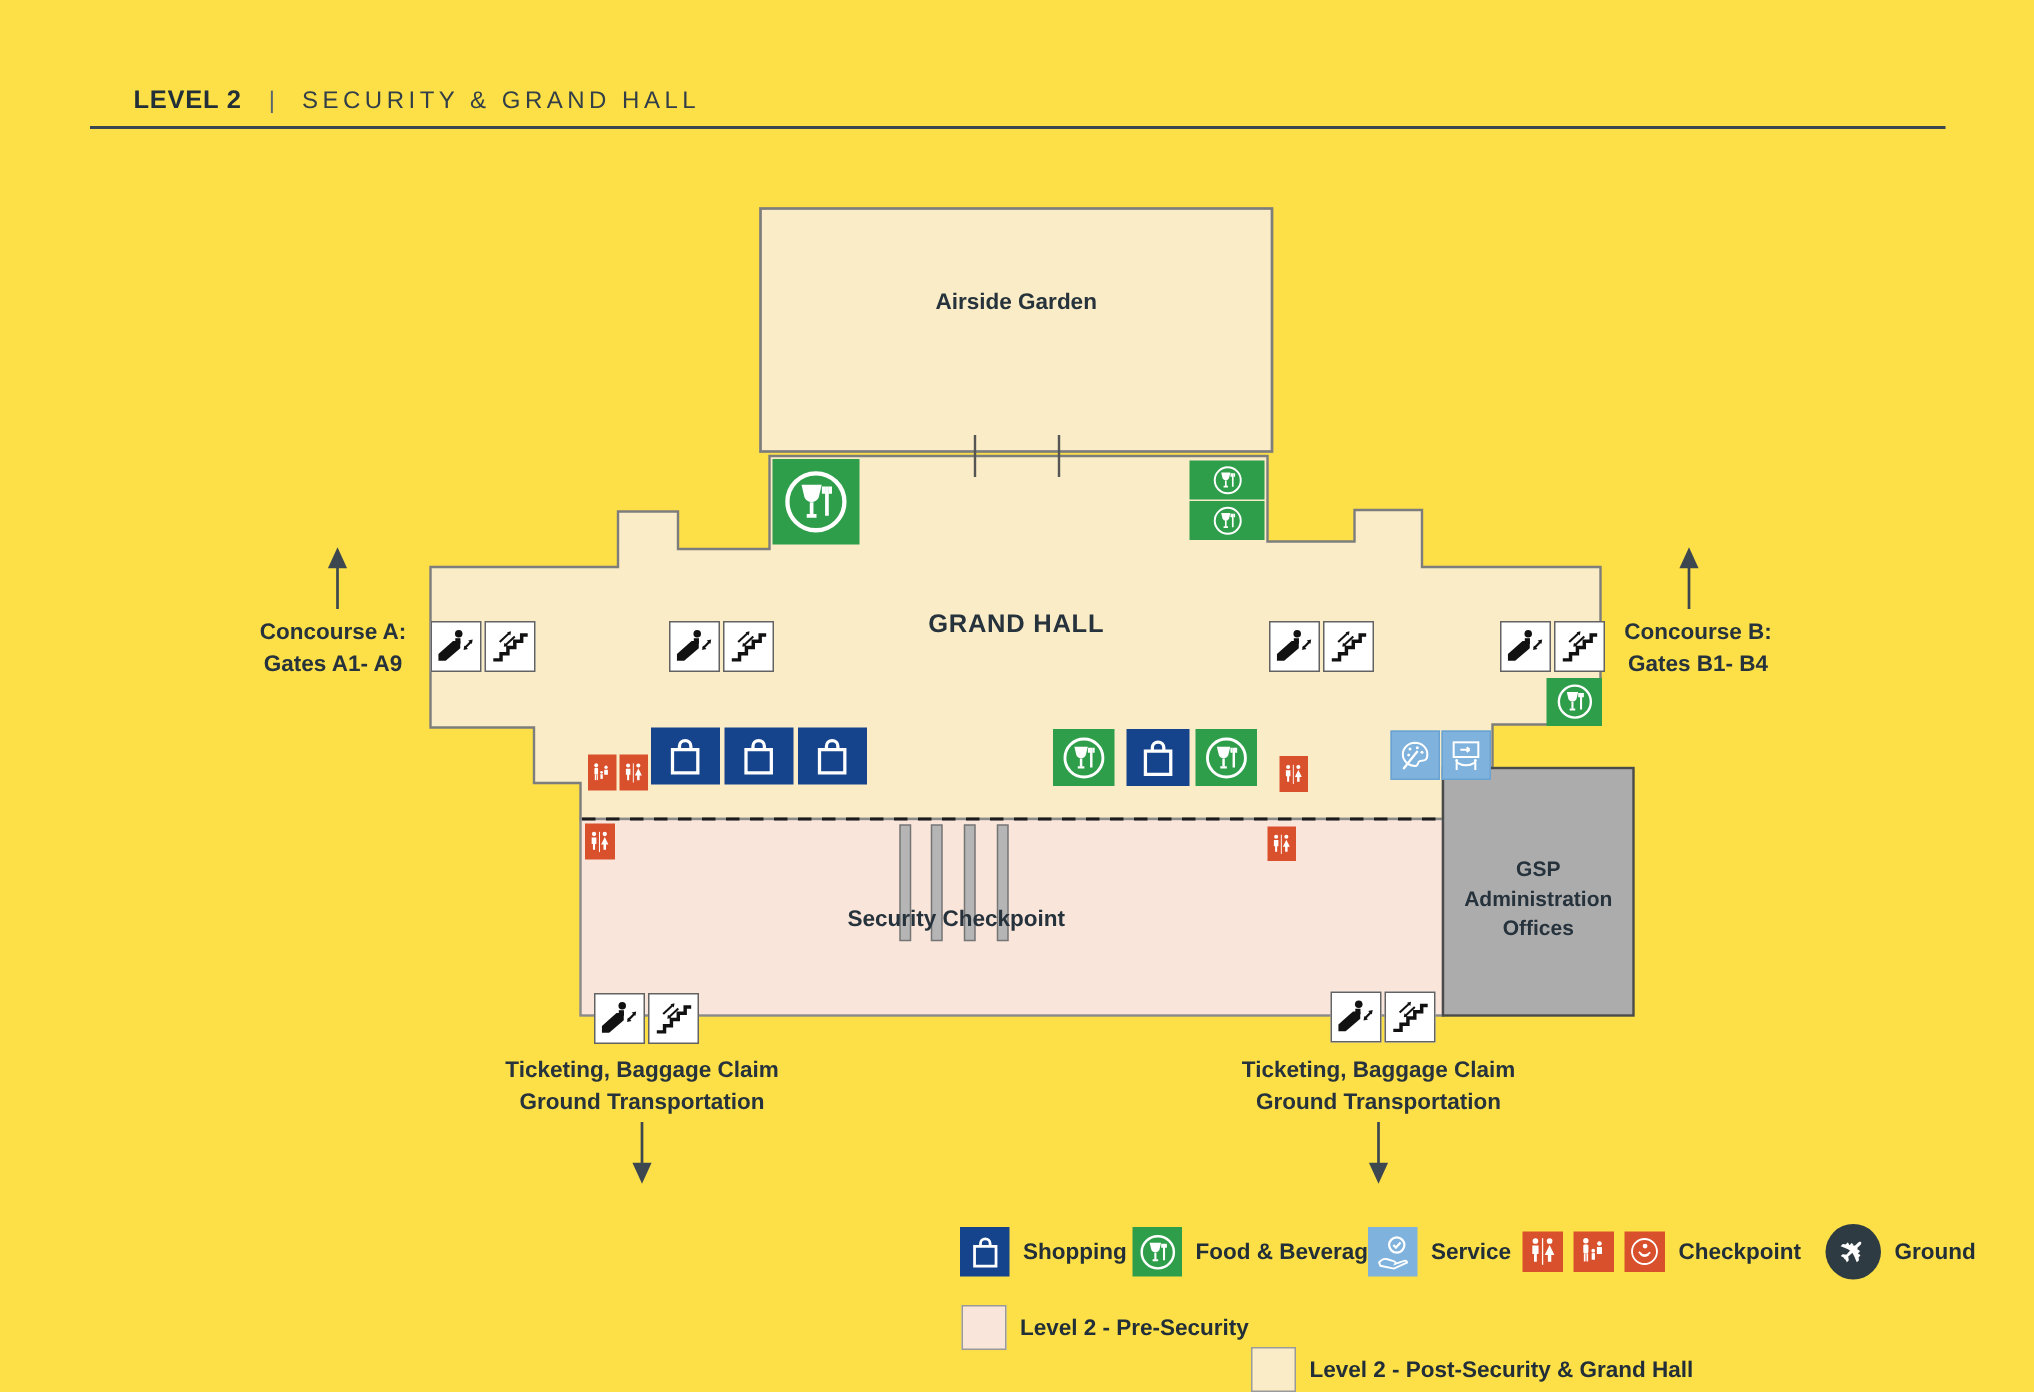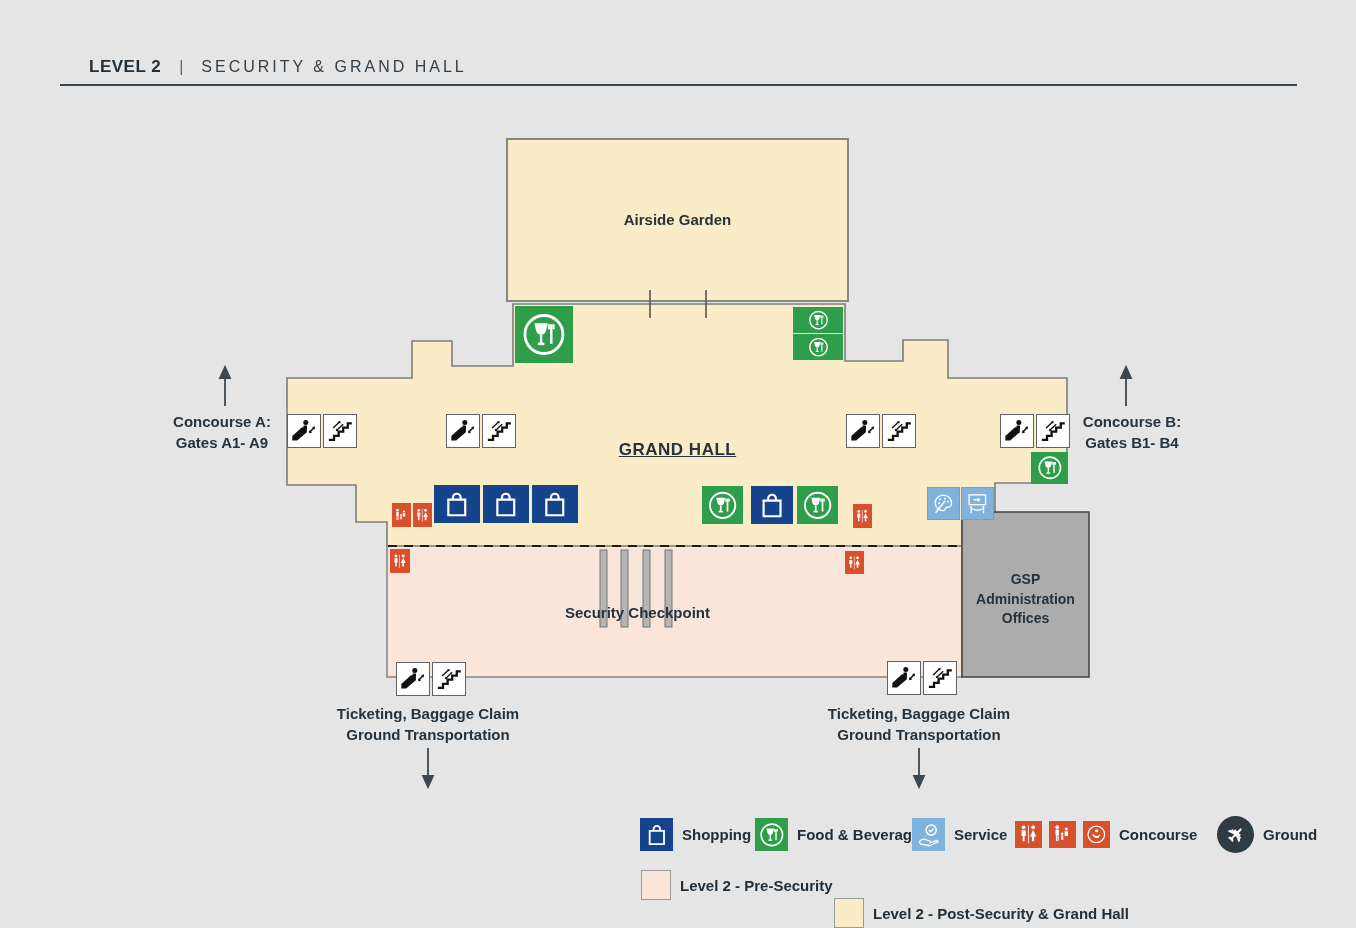--- a/index.html
+++ b/index.html
@@ -1,17 +1,17 @@
 <!DOCTYPE html>
 <html><head>
 <meta charset="utf-8">
 <style>
   html,body{margin:0;padding:0;background:#fff;}
   body{font-family:"Liberation Sans", sans-serif; color:#26323c;}
-  .canvas{position:relative;width:1356px;height:928px;background:#e5e5e5;overflow:hidden;}
+  .canvas{position:relative;width:1356px;height:928px;background:#fde047;overflow:hidden;}
 
   
   .hdr{position:absolute;left:89px;top:57px;display:flex;align-items:baseline;gap:14px;}
   .hdr .lvl{font-size:17px;font-weight:bold;letter-spacing:.5px;color:#222f38;}
   .hdr .sep{font-size:16px;color:#5a666f;font-weight:normal;padding:0 4px;}
   .hdr .ttl{font-size:16px;letter-spacing:3px;color:#323e48;}
   .hrule{position:absolute;left:60px;top:84px;width:1237px;height:2px;background:#3b4750;}
 
   
   .base{position:absolute;left:0;top:0;}
@@ -92,22 +92,22 @@
         <line x1="428" y1="748" x2="428" y2="778"></line>
           <polygon points="428,787 423,776 433,776"></polygon>
       </g>
       <g>
         <line x1="919" y1="748" x2="919" y2="778"></line>
           <polygon points="919,787 914,776 924,776"></polygon>
       </g>
     </g>
   </svg>
 
-  <div class="lbl s15" style="left:507px;top:209px;width:341px;">Airside Garden</div>
-  <div class="lbl gh" style="left:560px;top:438px;width:235px;text-decoration:underline;">GRAND HALL</div>
+  <div class="lbl s15" style="left:507px;top:191px;width:341px;">Airside Garden</div>
+  <div class="lbl gh" style="left:560px;top:404px;width:235px;">GRAND HALL</div>
   <div class="lbl s15" style="left:500px;top:602px;width:275px;">Security Checkpoint</div>
   <div class="lbl s14" style="left:962px;top:570px;width:127px;">
     <div>GSP</div>
     <div>Administration</div>
     <div>Offices</div>
   </div>
   <div class="lbl s15" style="left:152px;top:411px;width:140px;">
     <div>Concourse A:</div>
     <div>Gates A1- A9</div>
   </div>
@@ -453,21 +453,21 @@
         </span>
       <span class="sw sw-wash">
           <svg viewBox="0 0 24 24" fill="none" stroke="#fff" stroke-width="1.3">
             <circle cx="12" cy="12" r="8.8"></circle>
             <circle cx="12.4" cy="8.2" r="1.7" fill="#fff" stroke="none"></circle>
             <path d="M8 12.2 q4 4.6 8 0.4"></path>
             <path d="M9 13.6 q3 2.8 5.8 0.6"></path>
           </svg>
         </span>
     </span>
-    <span>Concourse</span>
+    <span>Checkpoint</span>
   </div>
   <div class="leg-item" style="left:1217px;top:816px;">
     <span class="sw sw-gates">
         <span class="plane">✈</span>
       </span>
     <span>Ground</span>
   </div>
 
   <div class="leg-item" style="left:641px;top:870px;">
     <span class="sw sw-pre"></span>

